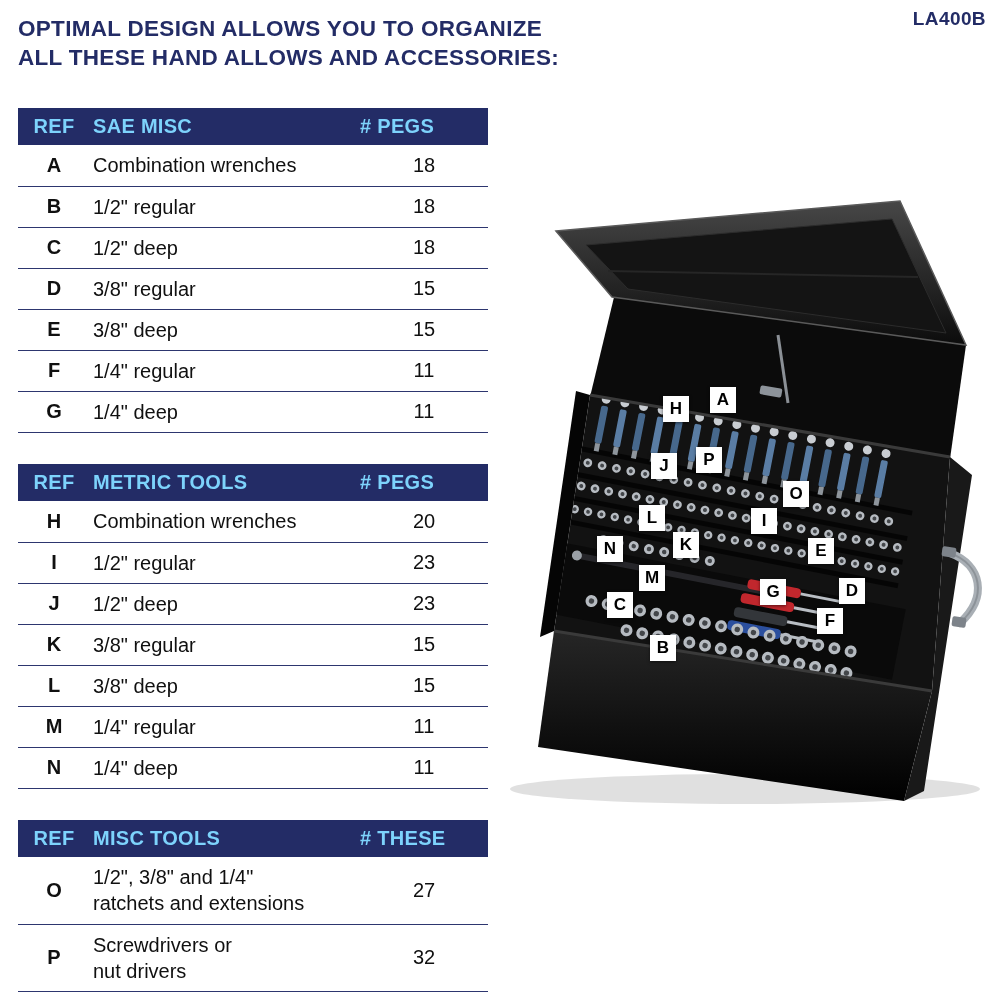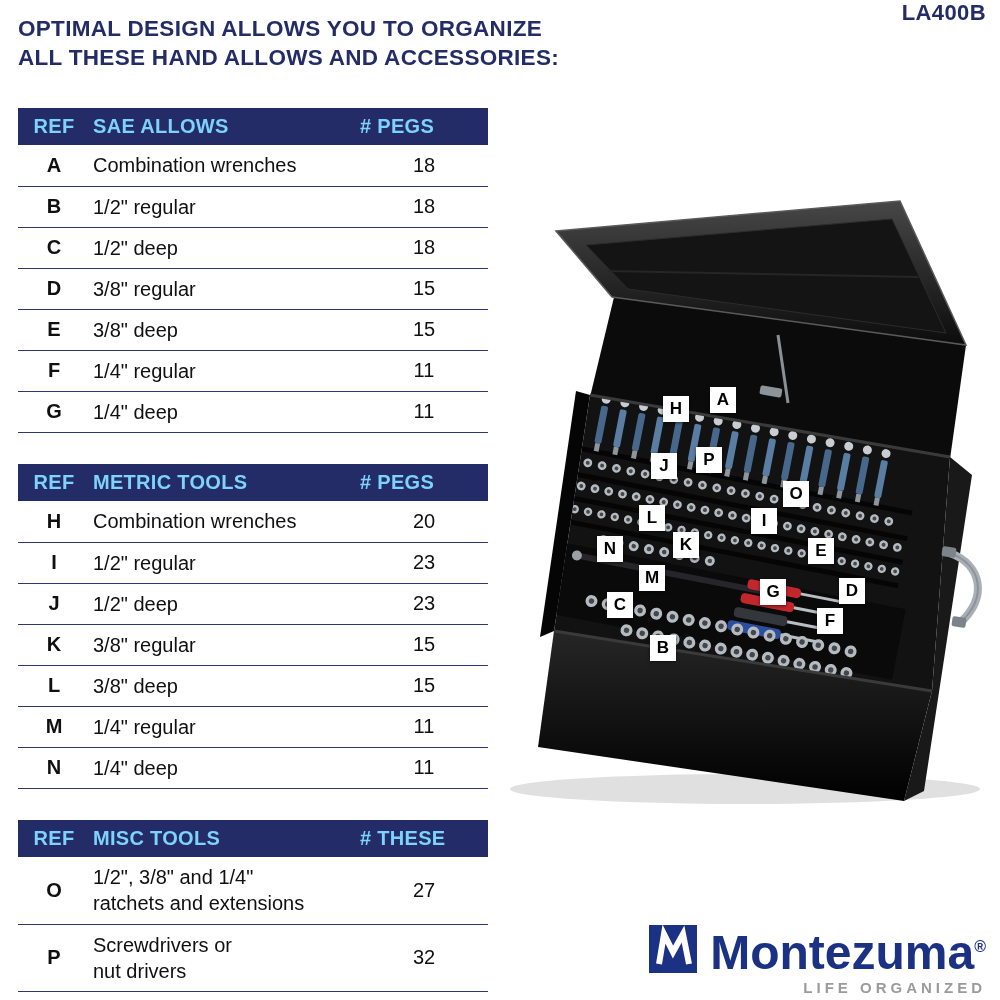--- a/index.html
+++ b/index.html
@@ -2,22 +2,22 @@
 <html style="--navy: #232c66; --logo_blue: #1b3183; --tagline_gray: #9b9b9b;"><head>
 <meta charset="utf-8">
 <style>
   * { margin:0; padding:0; box-sizing:border-box; }
   html,body { width:1000px; height:1000px; }
   body { font-family:"Liberation Sans", sans-serif; background:#ffffff; }
   .sheet { position:relative; width:1000px; height:1000px; background:#fff; overflow:hidden;border-radius:27px; }
 
   .heading { position:absolute; left:18px; top:14px; color:var(--navy,#232c66);
              font-size:22.5px; font-weight:bold; line-height:29px; letter-spacing:.3px; }
-  .model { position:absolute; right:14px; top:0; color:var(--navy,#232c66);
-           font-size:22px; font-weight:bold; letter-spacing:.4px;text-align:center; }
+  .model { position:absolute; right:14px; top:8px; color:var(--navy,#232c66);
+           font-size:19px; font-weight:bold; letter-spacing:.4px;text-align:center; }
 
   .table-wrap { position:absolute; left:18px; width:470px; }
   .t1 { top:108px; } .t2 { top:464px; } .t3 { top:820px; }
   table.spec { width:100%; border-collapse:collapse; }
   table.spec thead th { background:var(--navy,#232c66); color:#7dd3fc; font-size:20px;
                         font-weight:bold; height:37px; letter-spacing:.3px; }
   th.col-ref { width:72px; text-align:center; }
   th.col-desc { text-align:left; padding-left:3px; }
   th.col-count { width:128px; text-align:left; }
   table.spec td { height:41px; border-bottom:1px solid #2d366f; font-size:20px; color:#101010; }
@@ -52,21 +52,21 @@
     <div>ALL THESE HAND ALLOWS AND ACCESSORIES:</div>
   </div>
 
   <div class="model">LA400B</div>
 
   <div class="table-wrap t1">
     <table class="spec">
       <thead>
         <tr>
           <th class="col-ref">REF</th>
-          <th class="col-desc">SAE ALLOWS</th>
+          <th class="col-desc">SAE MISC</th>
           <th class="col-count"># PEGS</th>
         </tr>
       </thead>
       <tbody>
           <tr>
             <td class="col-ref">A</td>
             <td class="col-desc">Combination wrenches</td>
             <td class="col-count">18</td>
           </tr>
           <tr>
@@ -519,26 +519,14 @@
         <div class="tool-label" style="left: 171px; top: 268px;">J</div>
         <div class="tool-label" style="left: 193px; top: 347px;">K</div>
         <div class="tool-label" style="left: 159px; top: 320px;">L</div>
         <div class="tool-label" style="left: 159px; top: 380px;">M</div>
         <div class="tool-label" style="left: 117px; top: 351px;">N</div>
         <div class="tool-label" style="left: 303px; top: 296px;">O</div>
         <div class="tool-label" style="left: 216px; top: 262px;">P</div>
       </div>
   </figure>
 
-  <div class="logo">
-    <svg width="54" height="54" viewBox="0 0 54 54">
-      <rect class="mark-bg" x="3" y="3" width="48" height="48"></rect>
-      <path d="M13,42 L18,12 L27,30 L37,12 L43,42" stroke="#ffffff" stroke-width="6" fill="none"></path>
-    </svg>
-    <div class="logo-text">
-      <div class="wordmark">
-        <span>Montezuma</span><span class="reg">®</span>
-      </div>
-      <div class="tagline">LIFE ORGANIZED</div>
-    </div>
-  </div>
 
 </div>
 
 </body></html>

